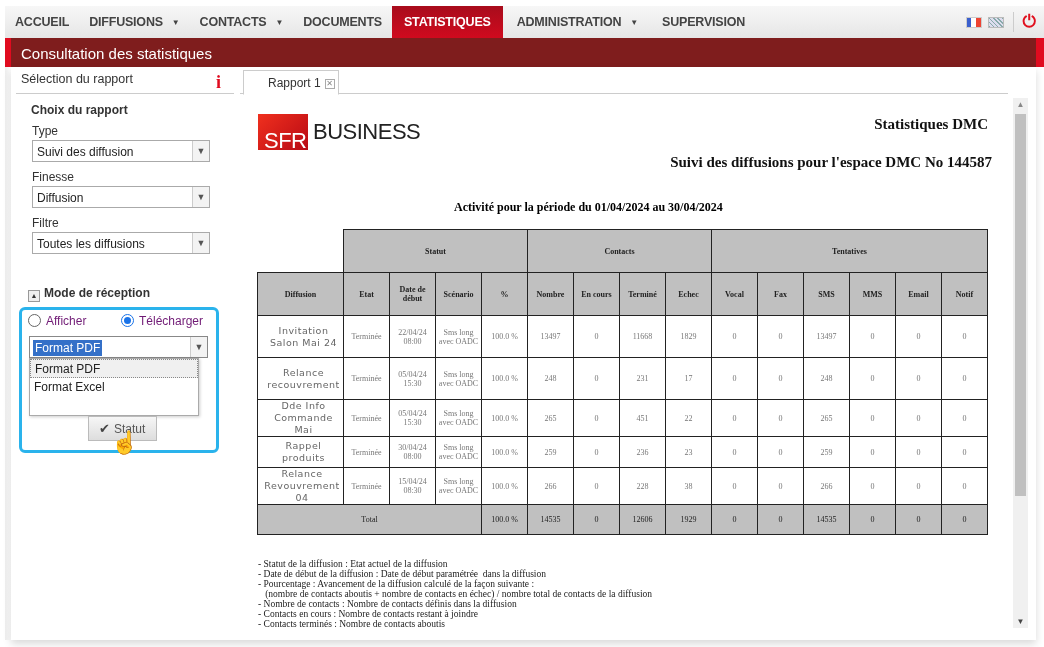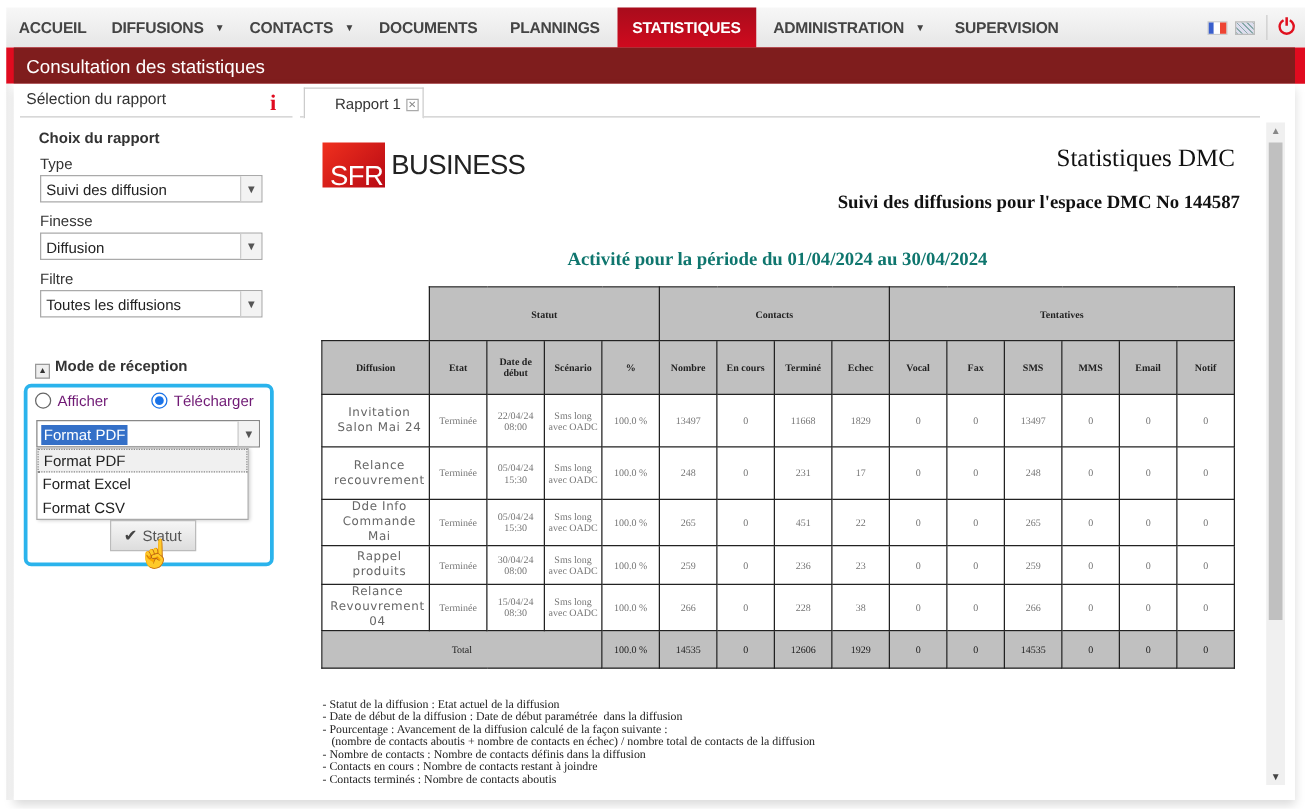--- a/index.html
+++ b/index.html
@@ -40,23 +40,23 @@
 .dropdown{position:absolute;left:29px;top:358px;width:170px;height:58px;border:1px solid #aaa;background:#fff;box-shadow:1px 1px 3px rgba(0,0,0,.2)}
 .dd-item{height:19px;font-size:12px;color:#222;padding:2px 4px}
 .dd-item.hl{background:#f0f0f0;border:1px dotted #888}
 .valider{position:absolute;left:88px;top:416px;width:69px;height:25px;border:1px solid #bbb;background:linear-gradient(#f6f6f6,#ddd);font-size:12px;color:#555;padding:4px 0 0 10px}
 .valider .check{font-size:13px;color:#444;margin-right:4px}
 .cursor{position:absolute;left:111px;top:430px;font-size:22px;color:#333}
 .report{position:absolute;left:244px;top:98px;width:768px;height:530px;overflow:hidden;font-family:"Liberation Serif",serif}
 .logo{position:absolute;left:14px;top:16px;display:flex;align-items:center}
 .logo .box{width:50px;height:36px;background:linear-gradient(135deg,#f0301e,#b80a14);color:#fff;font-family:"Liberation Sans",sans-serif;font-size:22px;padding-top:14px;padding-left:6px;letter-spacing:-0.5px}
 .logo .txt{font-family:"Liberation Sans",sans-serif;font-size:22px;color:#222;margin-left:5px;letter-spacing:-0.5px}
-.r-title{position:absolute;right:24px;top:18px;font-size:20px;font-weight:normal;color:#111}
+.r-title{position:absolute;right:24px;top:18px;font-size:15px;font-weight:bold;color:#111}
 .r-sub{position:absolute;right:20px;top:56px;font-size:15px;font-weight:bold;color:#111}
-.r-period{position:absolute;left:210px;top:102px;font-size:15px;font-weight:bold;color:#0f766e}
+.r-period{position:absolute;left:210px;top:102px;font-size:12px;font-weight:bold;color:#000000}
 table.st{position:absolute;left:13px;top:131px;border-collapse:collapse;font-size:8px;color:#777}
 table.st td,table.st th{border:1px solid #222;text-align:center;vertical-align:middle}
 table.st th{background:#c0c0c0;color:#222;font-weight:bold;font-size:8px}
 .nobox{border:none !important;background:#fff !important}
 td.name{font-family:"DejaVu Sans",sans-serif;font-size:9.5px;color:#666;text-align:left;padding-left:6px;line-height:12px;letter-spacing:.5px}
 tr.total td{background:#c0c0c0;color:#222;font-weight:normal}
 .notes{position:absolute;left:14px;top:461px;font-size:9.5px;color:#222;line-height:10px;white-space:pre}
 .scrollbar{position:absolute;left:1013px;top:98px;width:15px;height:530px;background:#f0f0f0}
 .scrollbar .thumb{position:absolute;left:2px;top:16px;width:11px;height:382px;background:#c0c0c0}
 .scrollbar .up,.scrollbar .down{position:absolute;left:0;width:15px;text-align:center;font-size:8px;color:#888}
@@ -73,23 +73,20 @@
       <span>DIFFUSIONS</span>
       <span class="caret">▼</span>
     </div>
   <div class="nav-item">
       <span>CONTACTS</span>
       <span class="caret">▼</span>
     </div>
   <div class="nav-item">
       <span>DOCUMENTS</span>
     </div>
-  <div class="nav-item" style="padding:0 14px 0 16px">
-      <span>PLANNINGS</span>
-    </div>
   <div class="nav-item active" style="padding:0 12px">
       <span>STATISTIQUES</span>
     </div>
   <div class="nav-item" style="padding:0 10px 0 14px">
       <span>ADMINISTRATION</span>
       <span class="caret">▼</span>
     </div>
   <div class="nav-item" style="padding:0 10px 0 14px">
       <span>SUPERVISION</span>
     </div>
@@ -134,21 +131,20 @@
     <span class="dot on"></span>
     <span>Télécharger</span>
   </div>
 <div class="fmt-select">
     <span class="val">Format PDF</span>
     <span class="arrow">▼</span>
   </div>
 <div class="dropdown">
   <div class="dd-item hl">Format PDF</div>
   <div class="dd-item">Format Excel</div>
-  <div class="dd-item">Format CSV</div>
 </div>
 <div class="valider"><span class="check">✔</span><span>Statut</span></div>
 <div class="cursor">☝</div>
 
 <div class="report">
   <div class="logo">
     <div class="box">SFR</div>
     <div class="txt">BUSINESS</div>
   </div>
   <div class="r-title">Statistiques DMC</div>

